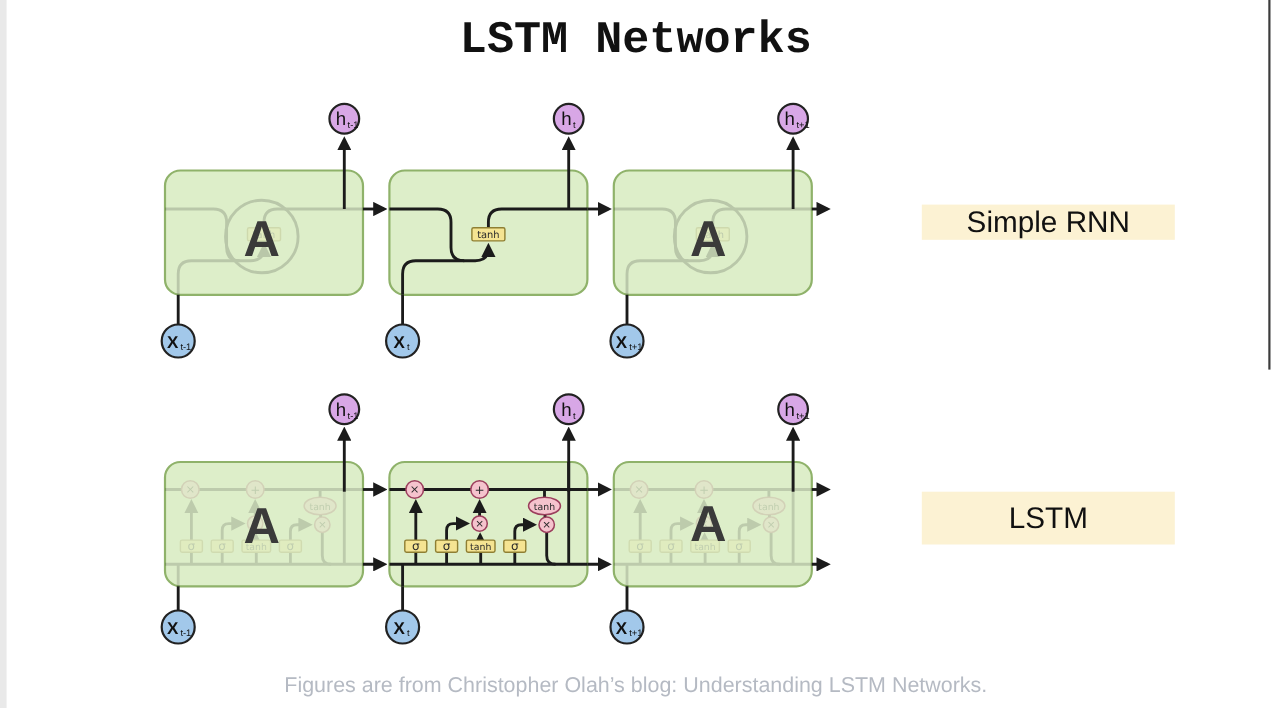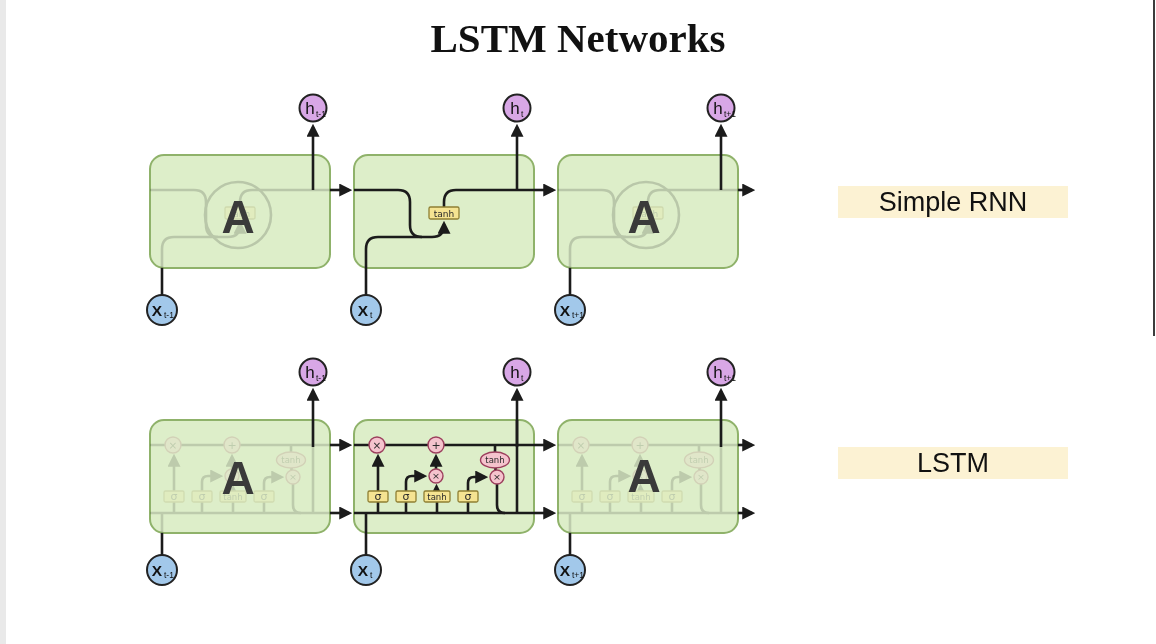--- a/index.html
+++ b/index.html
@@ -15,26 +15,26 @@
     --cream:#fcf2d3;
     --muted:#b5bac3;
     --edge-gray:#e9e9e9;
   }
   *{margin:0;padding:0;box-sizing:border-box}
   body{background:#fff;font-family:"Liberation Sans",sans-serif}
   .stage{position:relative;width:1156px;height:644px;background:#fff;overflow:hidden}
   .left-strip{position:absolute;left:0;top:0;width:6px;height:644px;background:var(--edge-gray)}
   .right-line{position:absolute;left:1153px;top:0;width:2px;height:336px;background:#3c3c3c}
   .title{position:absolute;left:0;right:0;top:14px;text-align:center;
-         font-family:Liberation Serif, serif;font-weight:700;font-size:41px;color:#111}
+         font-family:Liberation Mono, monospace;font-weight:700;font-size:41px;color:#111}
   .row-label{position:absolute;left:838px;width:230px;background:var(--cream);
              display:flex;align-items:center;justify-content:center;
              font-size:27px;color:#111}
   .row-label.rnn{top:186px;height:32px}
-  .row-label.lstm{top:447px;height:32px}
+  .row-label.lstm{top:447px;height:48px}
   .footer{position:absolute;left:0;right:0;top:612px;text-align:center;
           font-size:19.5px;color:var(--muted)}
   svg{position:absolute;left:0;top:0}
   .wire{stroke:var(--ink);stroke-width:2.6;fill:none}
   .cellbox{fill:var(--green-fill);stroke:var(--green-stroke);stroke-width:2}
   .gate{fill:var(--gate-fill);stroke:var(--gate-stroke);stroke-width:1.3}
   .op{fill:var(--op-fill);stroke:var(--op-stroke);stroke-width:1.4}
   .op-txt{fill:#2a2a2a;text-anchor:middle;font-family:"DejaVu Sans",sans-serif}
   .gate-txt{fill:#2a2a2a;text-anchor:middle;font-family:"DejaVu Sans",sans-serif}
   .a-label{fill:#3a3a3a;text-anchor:middle;font-family:"Liberation Sans",sans-serif;
@@ -54,20 +54,21 @@
 
   <h1 class="title">LSTM Networks</h1>
 
   <div class="row-label rnn">
     <span>Simple RNN</span>
   </div>
   <div class="row-label lstm">
     <span>LSTM</span>
   </div>
 
+  <div class="footer">Figures are from Christopher Olah’s blog: Understanding LSTM Networks.</div>
 
   <svg width="1156" height="644" viewBox="0 0 1156 644">
     <defs>
       <marker id="arr" viewBox="0 0 8 8" refX="6" refY="4" markerWidth="5" markerHeight="5" orient="auto-start-reverse" markerUnits="strokeWidth">
         <path d="M0,0 L8,4 L0,8 z" fill="#1b1b1b"></path>
       </marker>
 
       <g id="rnn-core">
         <path class="wire" d="M 0,35 H 44 Q 56,35 56,47 V 70 Q 56,82 68,82"></path>
         <path class="wire" marker-end="url(#arr)" d="M 12,113 V 94 Q 12,82 24,82 H 78 Q 90,82 90,70 V 69"></path>

